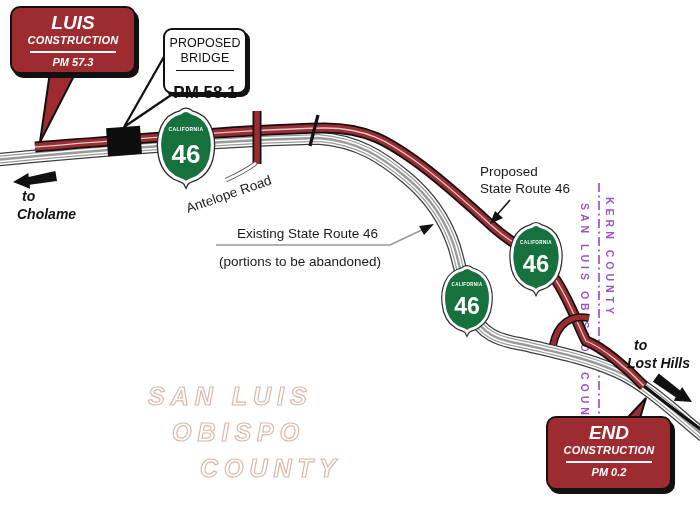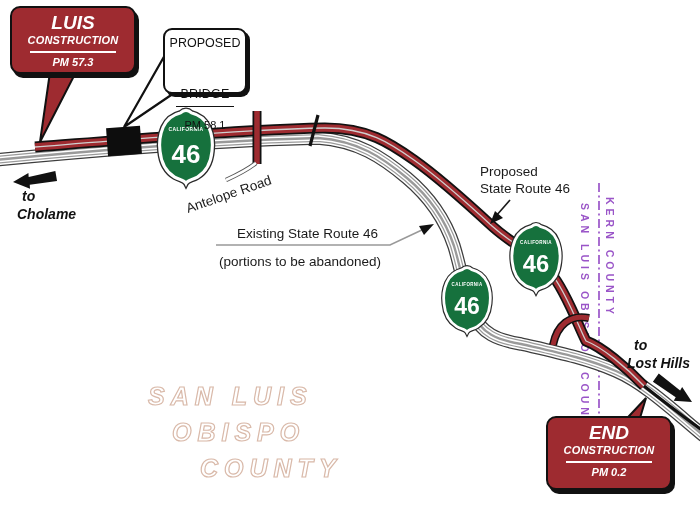--- a/index.html
+++ b/index.html
@@ -52,23 +52,23 @@
   .callout{position:absolute;text-align:center;border:2px solid var(--outline_black,#111);box-sizing:border-box;}
   .callout.red{background:var(--construction_red,#9e2b30);color:#fff;border-radius:10px;
                box-shadow:3px 4px 0 var(--outline_black,#111);font-style:italic;font-weight:bold;}
   .callout.white{background:#fff;color:#111;border-radius:9px;border-width:2.5px;
                box-shadow:3px 3px 0 var(--outline_black,#111);}
   .c-line1{font-size:19px;line-height:1.05;padding-top:5px;}
   .c-line2{font-size:11px;line-height:1.3;letter-spacing:.2px;}
   .c-sep{width:86px;border-top:2px solid #fff;margin:4px auto 3px;}
   .c-pm{font-size:11px;}
   .callout.white .c-line1{font-size:12.5px;font-weight:normal;font-style:normal;padding-top:6px;line-height:1.2;}
-  .callout.white .c-line2{font-size:12.5px;font-weight:normal;font-style:normal;line-height:1.2;margin-top:36px;}
+  .callout.white .c-line2{font-size:12.5px;font-weight:normal;font-style:normal;line-height:1.2;}
   .callout.white .c-sep{border-top:1.5px solid #111;width:58px;margin:4px auto;}
-  .callout.white .c-pm{font-size:11px;font-weight:normal;font-style:normal;margin-top:12px;}
+  .callout.white .c-pm{font-size:17px;font-weight:bold;font-style:normal;margin-top:12px;}
 </style>
 </head>
 <body>
 
 <div class="page">
 
 <svg width="700" height="525" viewBox="0 0 700 525">
   <defs>
     <path id="rdExisting" d="M -6,160 C 110,149 230,140 318,138 C 358,141 382,157 407,178 C 432,199 446,222 454,246 C 462,272 464,292 472,312 C 481,334 498,340 521,344 C 556,352 586,358 616,371 C 646,384 676,413 704,436"></path>
     <path id="rdProposed" d="M 35,147 C 160,137 255,129 325,128 C 368,128 390,143 414,160 C 438,177 466,202 492,226 C 512,244 527,250 538,260 C 553,272 562,289 571,308 C 578,323 581,331 586,341 C 602,347 626,367 644,386"></path>

